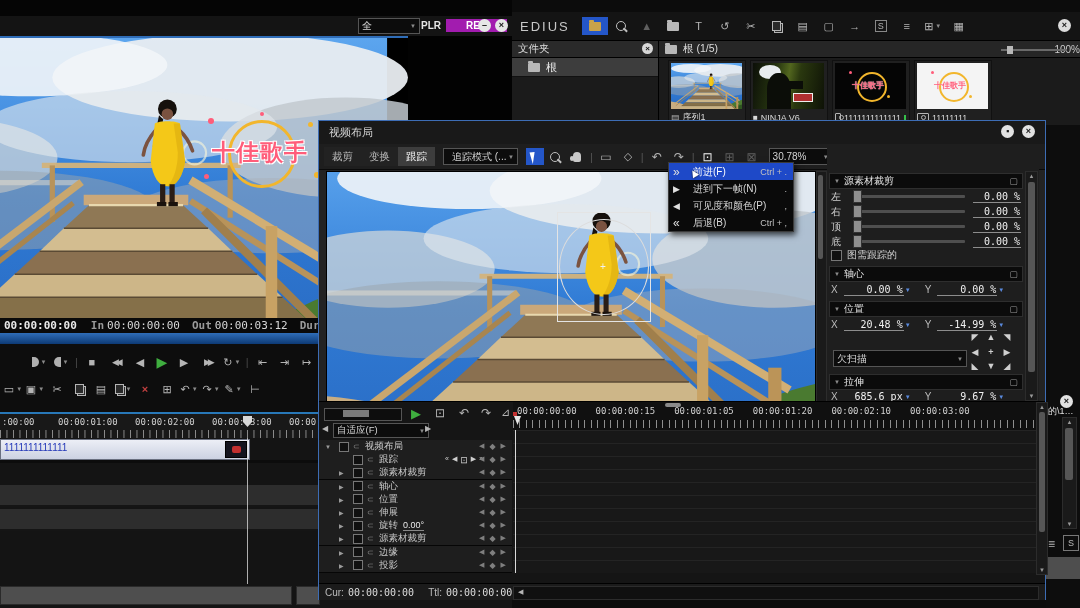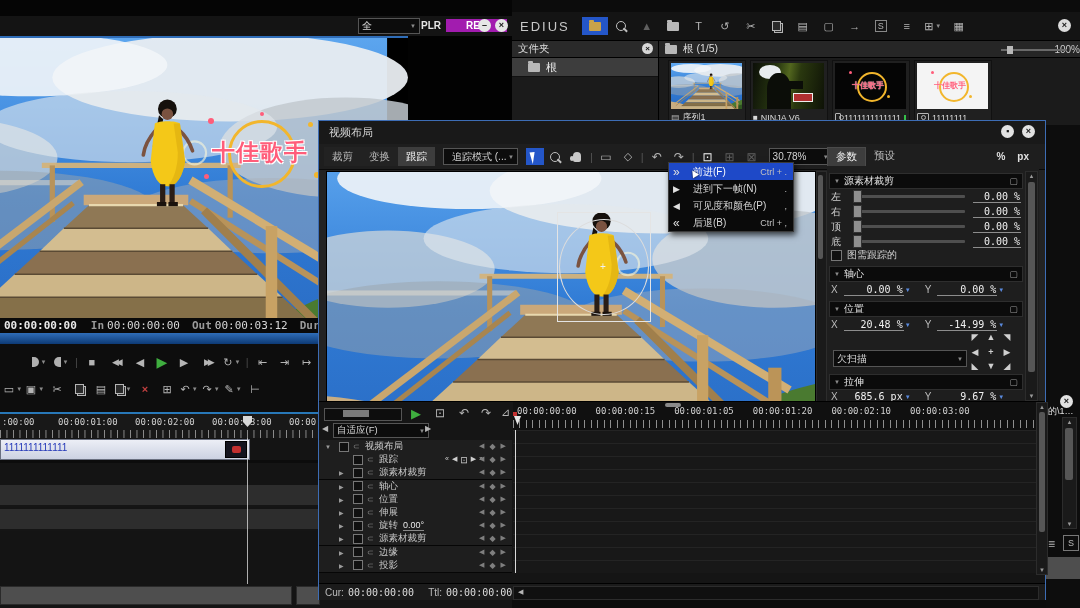--- a/index.html
+++ b/index.html
@@ -413,26 +413,20 @@
         <div class="abs" style="left:1px;top:6px;width:88px;height:94px;border:1px solid #dcdcdc;border-radius:50%;"></div>
         <span style="position:absolute;left:42px;top:48px;color:#f2f2f2;font-size:10px;">+</span>
       </div>
     </div>
 
     <div class="sb" style="left:497px;top:50px;width:9px;height:245px;">
       <span class="sb-thumb" style="left:1px;top:3px;width:5px;height:84px;"></span>
     </div>
 
     <div class="abs" style="left:508px;top:25px;width:212px;height:255px;background:#1e1e1e;overflow:hidden;">
-      <div class="abs row" style="left:0;top:0;width:212px;height:20px;">
-        <span class="tab active" style="height:18px;border:1px solid #4a4a4a;border-bottom:none;">参数</span>
-        <span class="tab" style="background:#1e1e1e;height:18px;">预设</span>
-        <span style="margin-left:auto;color:#e0e0e0;font-size:10px;font-weight:bold;">%</span>
-        <span style="margin:0 10px 0 12px;color:#e0e0e0;font-size:10px;font-weight:bold;">px</span>
-      </div>
 
       <div class="sechd" style="left:2px;top:27px;width:192px;">
         <span class="caret" style="margin:0 4px;">▼</span>
         <span>源素材裁剪</span>
         <span style="margin-left:auto;margin-right:4px;color:#999;font-size:9px;">▢</span>
       </div>
       <div id="crop-rows">
           <div class="abs row" style="left: 4px; top: 44px; width: 190px; height: 13px; font-size: 10px;">
             <span style="color: rgb(207, 207, 207); width: 14px;">左</span>
             <span class="slider-track" style="left: 22px; top: 5px; width: 112px;">

